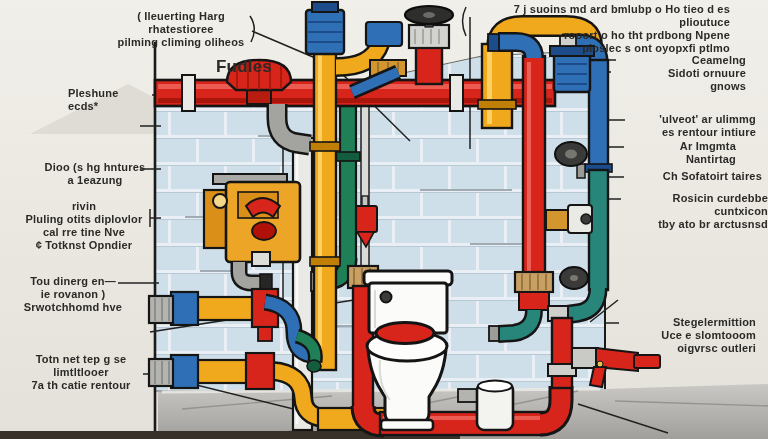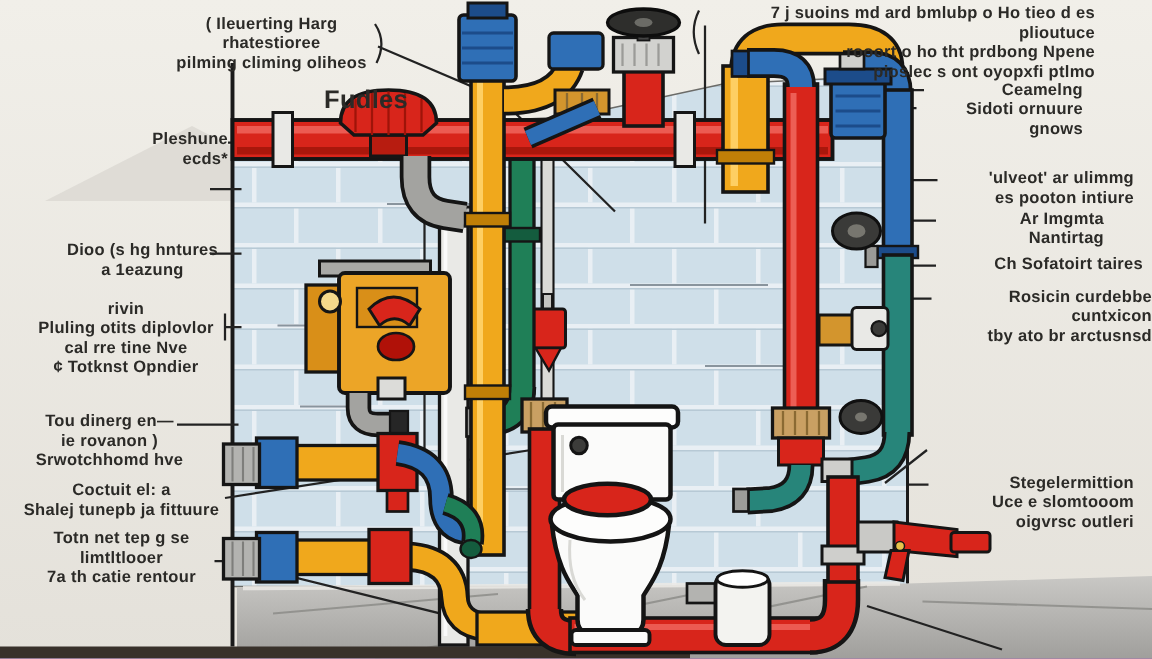--- a/index.html
+++ b/index.html
@@ -6,21 +6,21 @@
   #stage{
     position:relative;width:768px;height:439px;overflow:hidden;
     font-family:"Liberation Sans",sans-serif;background:#f0abfc;
   }
   #scene{position:absolute;left:0;top:0;}
   .lbl{
     position:absolute;white-space:pre-line;color:#2b2a27;
     font-weight:bold;font-size:11px;line-height:1.18;letter-spacing:.2px;
   }
   .center{text-align:center}
-  .right{text-align:right}
+  .right{text-align:left}
   .left{text-align:right}
   .big{font-size:17px}
 </style>
 </head>
 <body>
 
 <div id="stage">
 
 <svg id="scene" width="768" height="439" viewBox="0 0 768 439">
   <defs>
@@ -286,34 +286,32 @@
 
 <div class="lbl center" style="left:40px;top:161px;width:110px">Dioo (s hg hntures
 a 1eazung</div>
 <div class="lbl center" style="left:8px;top:275px;width:130px">Tou dinerg en—
 ie rovanon )
 Srwotchhomd hve</div>
 <div class="lbl center" style="left:18px;top:200px;width:132px">rivin
 Pluling otits diplovlor
 cal rre tine Nve
 ¢ Totknst Opndier</div>
-<div class="lbl center" style="left:12px;top:321px;width:138px">Coctuit el:      a
-Shalej tunepb ja fittuure</div>
 <div class="lbl center" style="left:14px;top:353px;width:134px">Totn net tep g se limtltlooer
 7a th catie rentour</div>
 
 <div class="lbl left" style="left:472px;top:3px;width:258px">7 j suoins md ard bmlubp o Ho tieo d es plioutuce
 rooort o ho tht prdbong Npene
 pioslec s ont oyopxfi ptlmo</div>
 
-<div class="lbl left" style="left:612px;top:54px;width:110px">Ceamelng
+<div class="lbl left" style="left:636px;top:54px;width:110px">Ceamelng
 Sidoti ornuure
 gnows</div>
 <div class="lbl left" style="left:626px;top:113px;width:130px">'ulveot' ar ulimmg
-es pooton intiure</div>
+es rentour intiure</div>
 <div class="lbl left" style="left:626px;top:140px;width:110px">Ar Imgmta
 Nantirtag</div>
 <div class="lbl left" style="left:622px;top:192px;width:146px">Rosicin curdebbe cuntxicon
 tby ato br arctusnsd</div>
 <div class="lbl left" style="left:626px;top:170px;width:136px">Ch Sofatoirt taires</div>
 <div class="lbl left" style="left:616px;top:316px;width:140px">Stegelermittion
 Uce e slomtooom
 oigvrsc outleri</div>
 
 </div>

